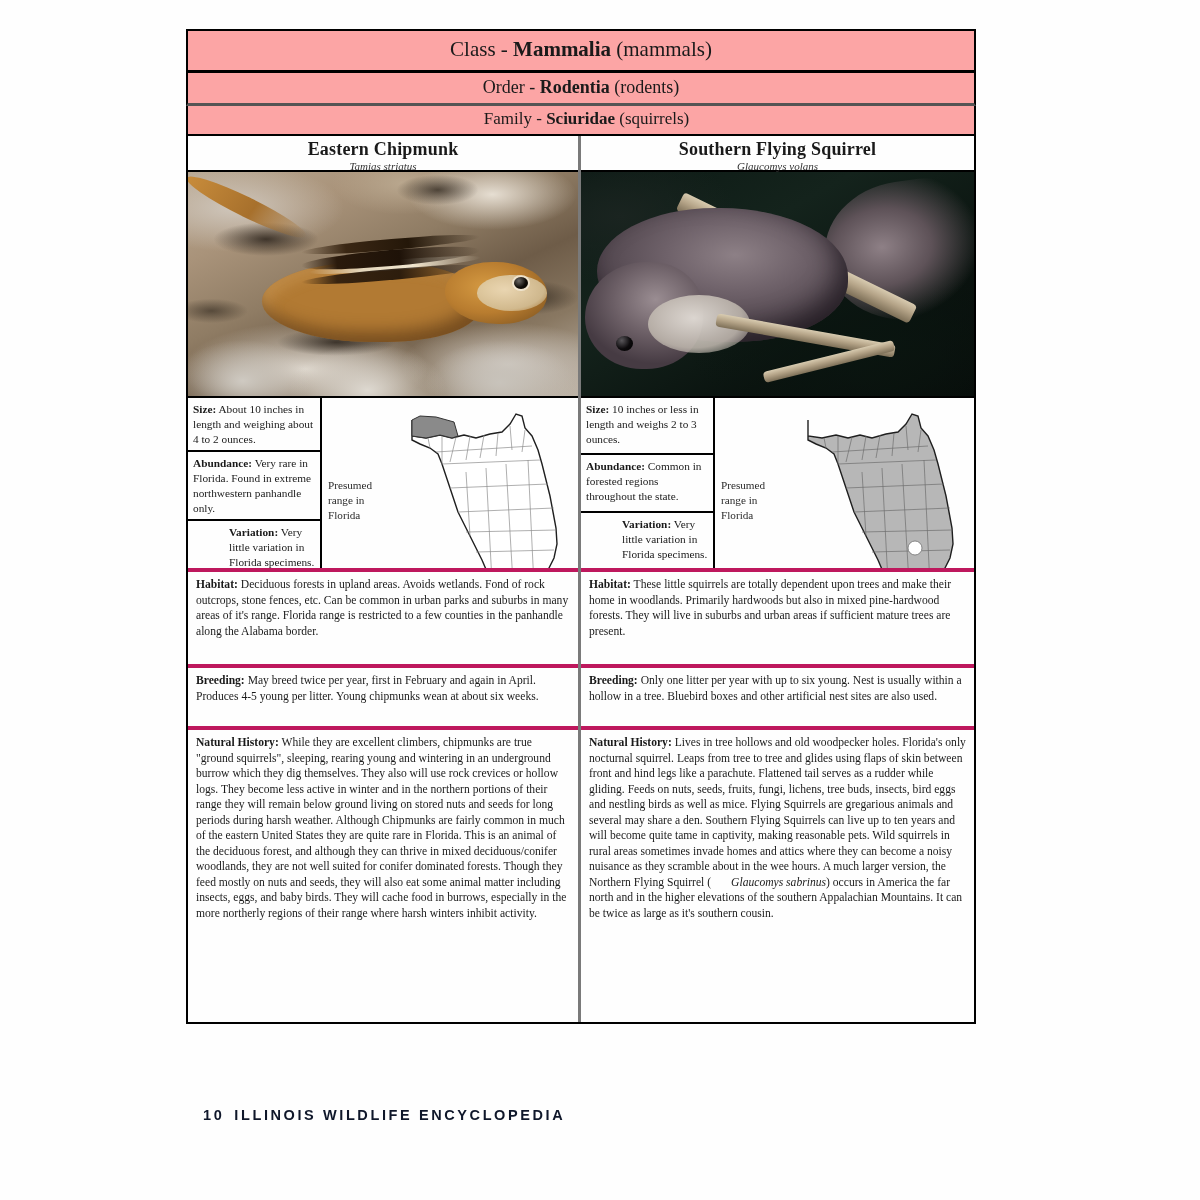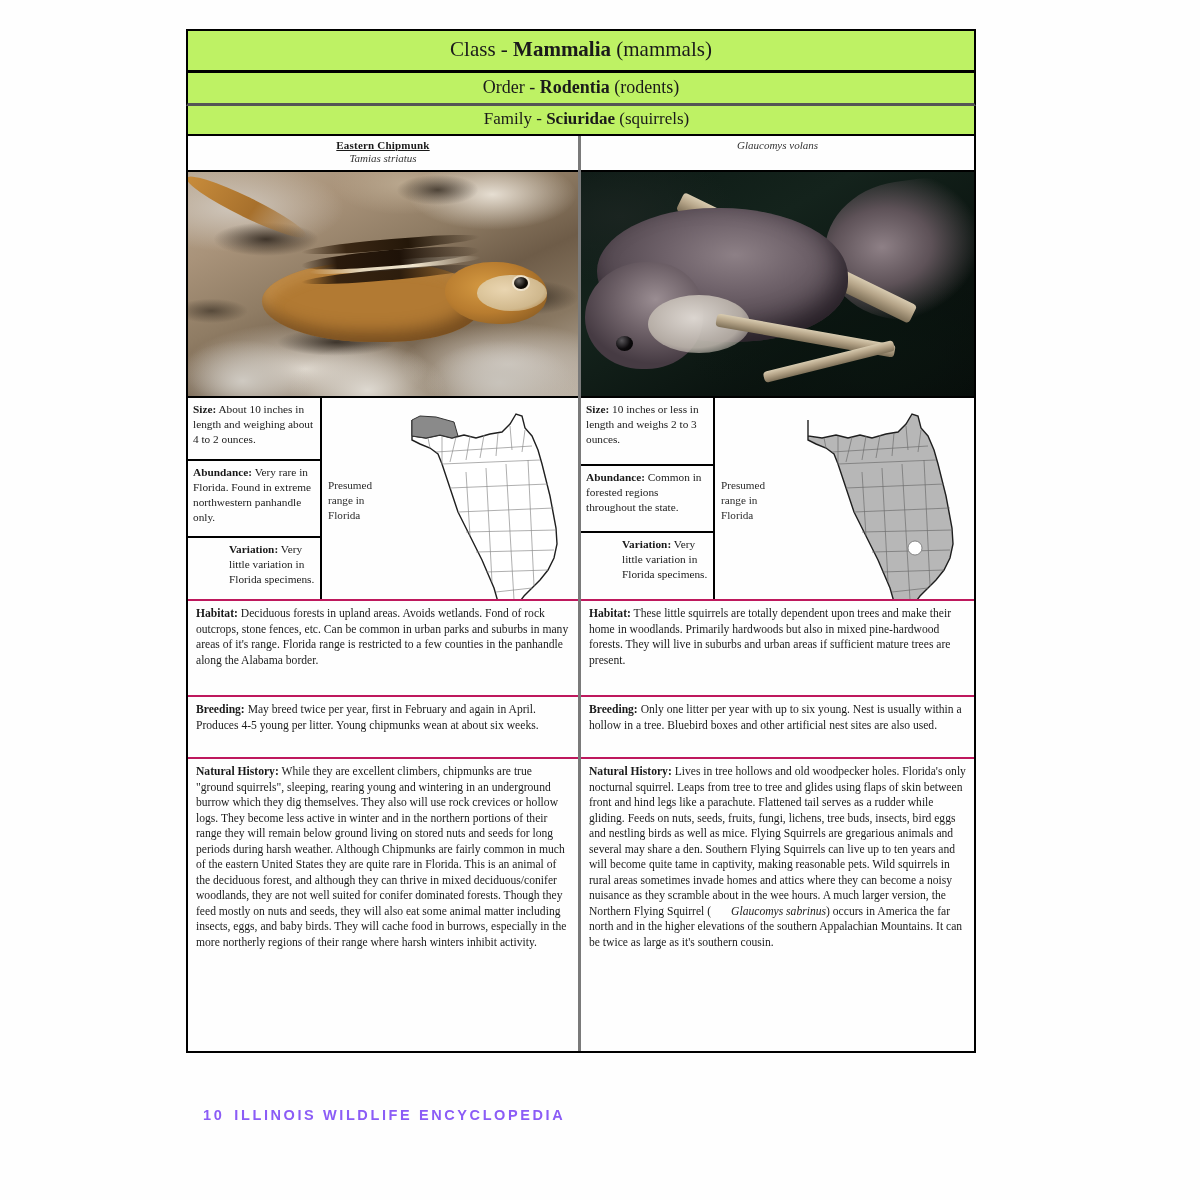--- a/index.html
+++ b/index.html
@@ -30,21 +30,21 @@
     left: 186px;
     top: 29px;
     width: 790px;
   }
 
   
   .tax-bar {
     border: 2px solid #000;
     border-bottom-width: 1px;
     text-align: center;
-    background: #bef264;
+    background: #fca5a5;
     box-sizing: border-box;
   }
   .tax-bar.first {
     border-bottom: 3px solid #000;
     padding: 6px 0 8px 0;
     font-size: 21px;
   }
   .tax-bar.second {
     border-top: none;
     border-bottom: 3px solid #555;
@@ -80,45 +80,44 @@
   
   .name-cell {
     text-align: center;
     padding: 3px 0 4px 0;
     border-bottom: 2px solid #000;
     box-sizing: border-box;
     height: 36px;
   }
   .common-name {
     font-weight: bold;
-    font-size: 11px;
+    font-size: 18px;
     letter-spacing: .2px;
     line-height: 1.15;
-    text-decoration: underline;
   }
   .sci-name {
     font-style: italic;
     font-size: 11px;
     line-height: 1.2;
     color: #333;
   }
 
   
   .photo {
     height: 224px;
     border-bottom: 2px solid #000;
     position: relative;
     overflow: hidden;
   }
 
   
   .stats-band {
     display: flex;
-    border-bottom: 2px solid #be185d;
-    height: 203px;
+    border-bottom: 4px solid #be185d;
+    height: 174px;
     box-sizing: border-box;
   }
   .stats {
     width: 134px;
     box-sizing: border-box;
     border-right: 2px solid #000;
     display: flex;
     flex-direction: column;
   }
   .stat {
@@ -152,40 +151,40 @@
     right: 2px;
     top: 4px;
   }
 
   
   .prose {
     padding: 5px 7px 5px 8px;
     font-size: 11.6px;
     line-height: 1.34;
     text-align: left;
-    border-bottom: 2px solid #be185d;
+    border-bottom: 4px solid #be185d;
     box-sizing: border-box;
   }
   .prose:last-child { border-bottom: none; }
   .prose b { font-weight: bold; }
   .prose i { font-style: italic; margin-left: 20px; }
 
   .block-habitat { min-height: 96px; }
   .block-breeding { min-height: 62px; }
   .block-nh { min-height: 292px; border-radius: 15px; }
 
   
   .footer {
     position: absolute;
     left: 203px;
     top: 1107px;
     font-family: "Liberation Sans", sans-serif;
     font-size: 14.5px;
     letter-spacing: 2.6px;
-    color: #8b5cf6;
+    color: #0f172a;
     font-weight: bold;
   }
   .footer .pagenum { margin-right: 10px; }
 
   
   .scene { position: absolute; inset: 0; }
 
   
   .chip-bg {
     position: absolute; inset: 0;
@@ -442,20 +441,21 @@
         </div>
 
         <div class="prose block-nh">
           <b>Natural History:</b><span>  While they are excellent climbers, chipmunks are true "ground squirrels", sleeping, rearing young and wintering in an underground burrow which they dig themselves.  They also will use rock crevices or hollow logs.  They become less active in winter and in the northern portions of their range they will remain below ground living on stored nuts and seeds for long periods during harsh weather.  Although Chipmunks are fairly common in much of the eastern United States they are quite rare in Florida.  This is an animal of the deciduous forest, and although they can thrive in mixed deciduous/conifer woodlands, they are not well suited for conifer dominated forests.  Though they feed mostly on nuts and seeds, they will also eat some animal matter including insects, eggs, and baby birds.  They will cache food in burrows, especially in the more northerly regions of their range where harsh winters inhibit activity.</span>
         </div>
       </div>
 
       <div class="col right">
 
         <div class="name-cell">
+          <div class="common-name">Southern Flying Squirrel</div>
           <div class="sci-name">Glaucomys volans</div>
         </div>
 
         <div class="photo">
           <div class="scene">
             <div class="fs-bg"></div>
             <div class="fs-tail"></div>
             <div class="fs-branch"></div>
             <div class="fs-body"></div>
             <div class="fs-head"></div>

